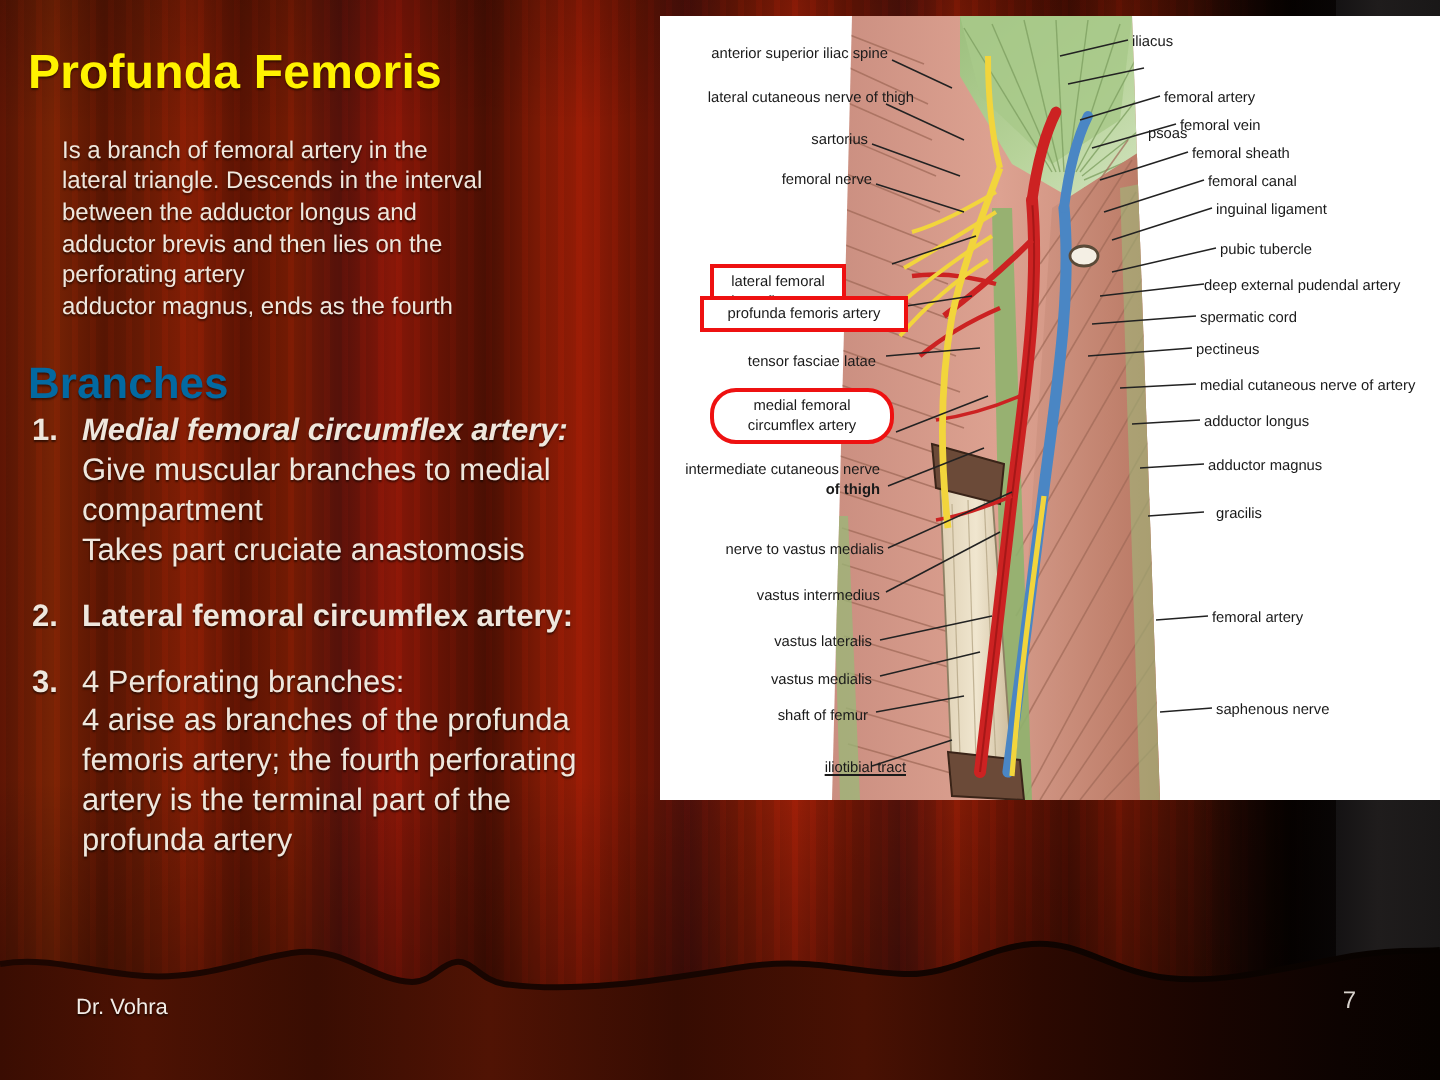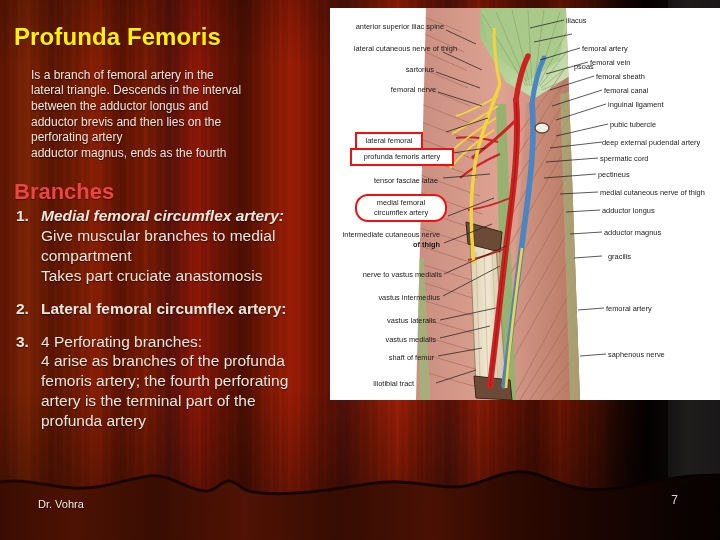--- a/index.html
+++ b/index.html
@@ -81,21 +81,21 @@
     color: #efe7dd;
     line-height: 1.30;
     margin: 17px;
     text-shadow: 0 1px 1px rgba(0,0,0,.55);
     white-space: nowrap;
   }
   .body-para .ln { display:block; }
   .subtitle {
     font-size: 22px;
     font-weight: bold;
-    color: #ef4444;
+    color: #0369a1;
     margin: 18px 0 1px 0;
     text-shadow: 0 1px 1px rgba(0,0,0,.45);
   }
   ol.branches {
     list-style: none;
     margin: 0; padding: 0;
     color: #efe7dd;
     font-size: 15.5px;
     line-height: 1.28;
     text-shadow: 0 1px 1px rgba(0,0,0,.55);
@@ -454,21 +454,21 @@
     <div class="lbl r" style="left:0px; top:262px; width:112px;">nerve to vastus medialis</div>
 
     <div class="lbl r" style="left:0px; top:285px; width:110px;">vastus intermedius</div>
 
     <div class="lbl r" style="left:0px; top:308px; width:106px;">vastus lateralis</div>
 
     <div class="lbl r" style="left:0px; top:327px; width:106px;">vastus medialis</div>
 
     <div class="lbl r" style="left:0px; top:345px; width:104px;">shaft of femur</div>
 
-    <div class="lbl r" style="left:0px; top:371px; width:84px;">iliotibial tract</div>
+    <div class="lbl r" style="left:0px; top:371px; width:123px;text-decoration:underline;">iliotibial tract</div>
 
     <div class="boxed" style="left:25px; top:104px; width:68px; height:28px;margin-top:20px;">
       <div>
         <div>lateral femoral</div>
         <div>circumflex artery</div>
       </div>
     </div>
 
     <div class="boxed" style="left:20px; top:140px; width:104px; height:18px;">
       <div>profunda femoris artery</div>
@@ -496,21 +496,21 @@
     <div class="lbl l" style="left:278px; top:92px;">inguinal ligament</div>
 
     <div class="lbl l" style="left:280px; top:112px;">pubic tubercle</div>
 
     <div class="lbl l" style="left:272px; top:130px;">deep external pudendal artery</div>
 
     <div class="lbl l" style="left:270px; top:146px;">spermatic cord</div>
 
     <div class="lbl l" style="left:268px; top:162px;">pectineus</div>
 
-    <div class="lbl l" style="left:270px; top:180px;">medial cutaneous nerve of thigh</div>
+    <div class="lbl l" style="left:270px; top:180px;">medial cutaneous nerve of artery</div>
 
     <div class="lbl l" style="left:272px; top:198px;">adductor longus</div>
 
     <div class="lbl l" style="left:274px; top:220px;">adductor magnus</div>
 
     <div class="lbl l" style="left:278px; top:244px;">gracilis</div>
 
     <div class="lbl l" style="left:276px; top:296px;">femoral artery</div>
 
     <div class="lbl l" style="left:278px; top:342px;">saphenous nerve</div>

